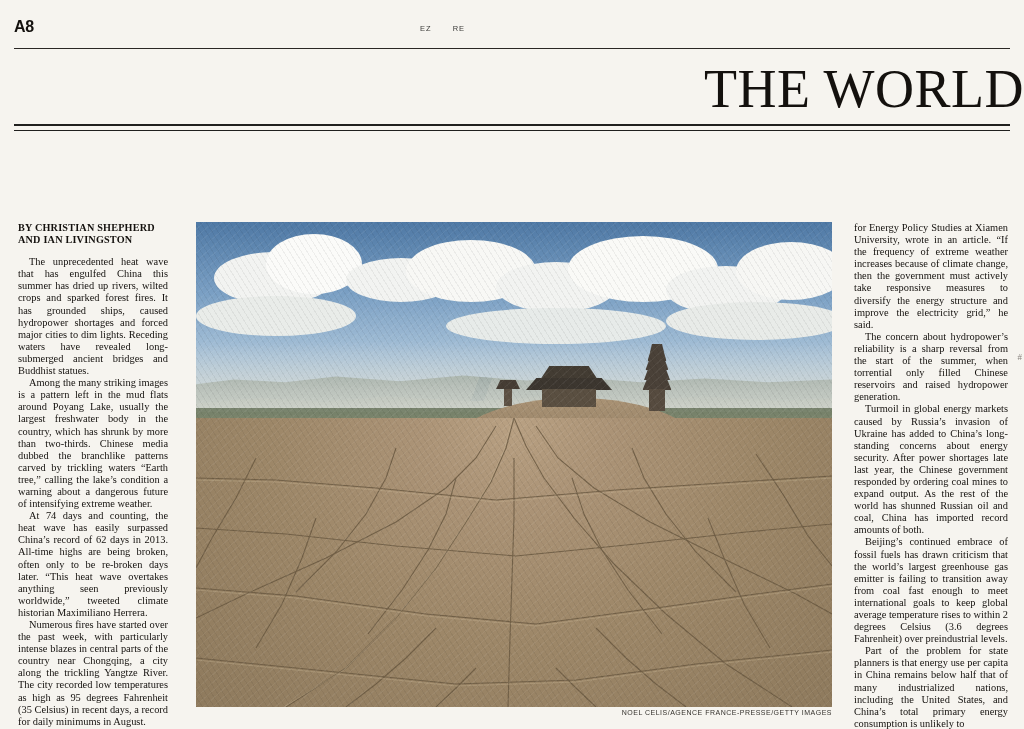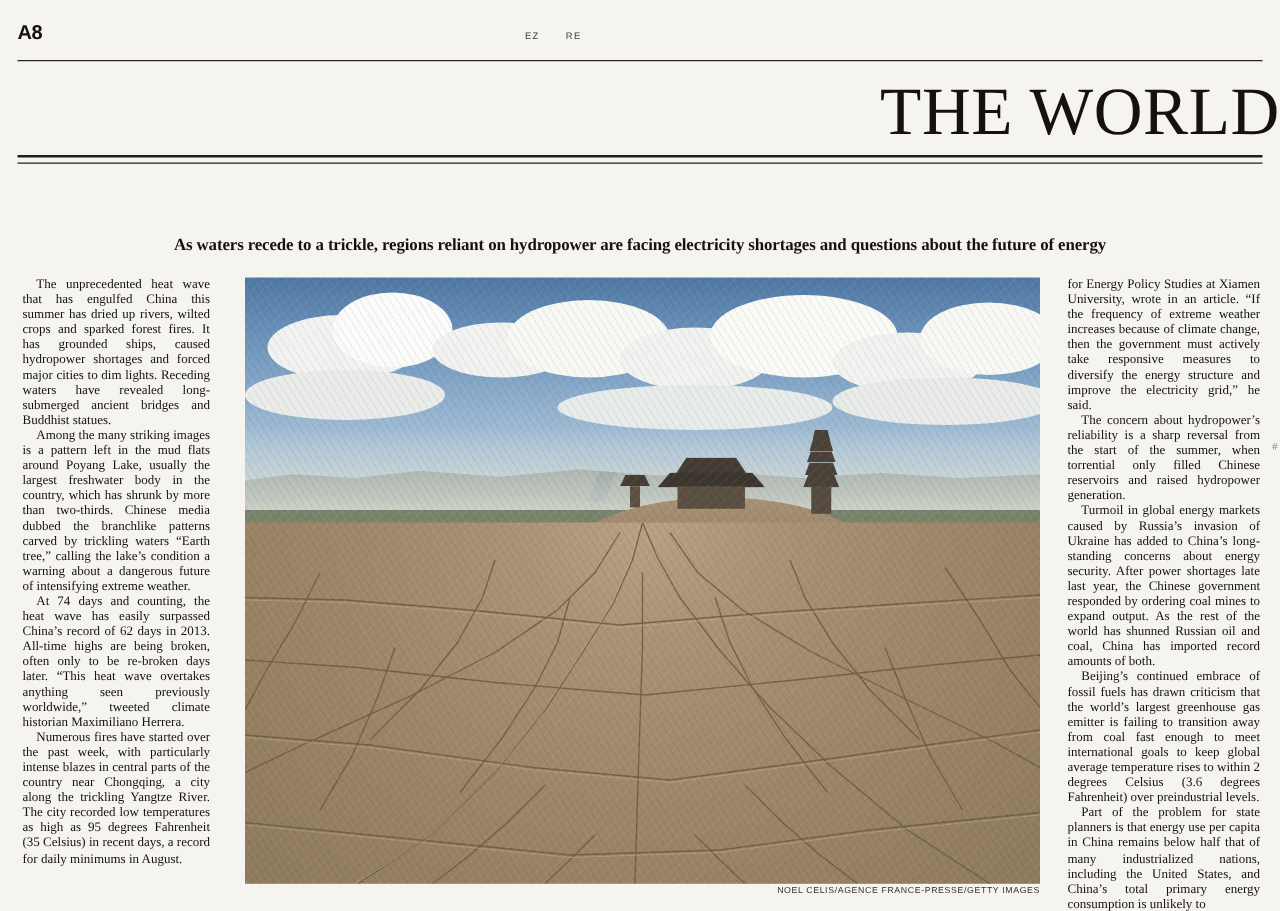--- a/index.html
+++ b/index.html
@@ -323,23 +323,23 @@
     </div>
   </div>
 
   <div class="rule-top"></div>
 
   <div class="section-title">THE WORLD</div>
 
   <div class="rule-double-a"></div>
   <div class="rule-double-b"></div>
 
-  <div class="deck">As waters recede to a trickle, regions reliant on hydropower are facing electricity shortages and questions about the future of energy</div>
 
   <div class="col col-left">
+    <div class="byline">BY CHRISTIAN SHEPHERD AND IAN LIVINGSTON</div>
     <p class="first">The unprecedented heat wave that has engulfed China this summer has dried up rivers, wilted crops and sparked forest fires. It has grounded ships, caused hydropower shortages and forced major cities to dim lights. Receding waters have revealed long-submerged ancient bridges and Buddhist statues.</p>
     <p>Among the many striking images is a pattern left in the mud flats around Poyang Lake, usually the largest freshwater body in the country, which has shrunk by more than two-thirds. Chinese media dubbed the branchlike patterns carved by trickling waters “Earth tree,” calling the lake’s condition a warning about a dangerous future of intensifying extreme weather.</p>
     <p>At 74 days and counting, the heat wave has easily surpassed China’s record of 62 days in 2013. All-time highs are being broken, often only to be re-broken days later. “This heat wave overtakes anything seen previously worldwide,” tweeted climate historian Maximiliano Herrera.</p>
     <p>Numerous fires have started over the past week, with particularly intense blazes in central parts of the country near Chongqing, a city along the trickling Yangtze River. The city recorded low temperatures as high as 95 degrees Fahrenheit (35 Celsius) in recent days, a record for daily minimums in August.</p>
   </div>
 
   <div class="photo-wrap">
     <div class="sky"></div>
     <div class="cloud c1"></div>
     <div class="cloud c2"></div>

